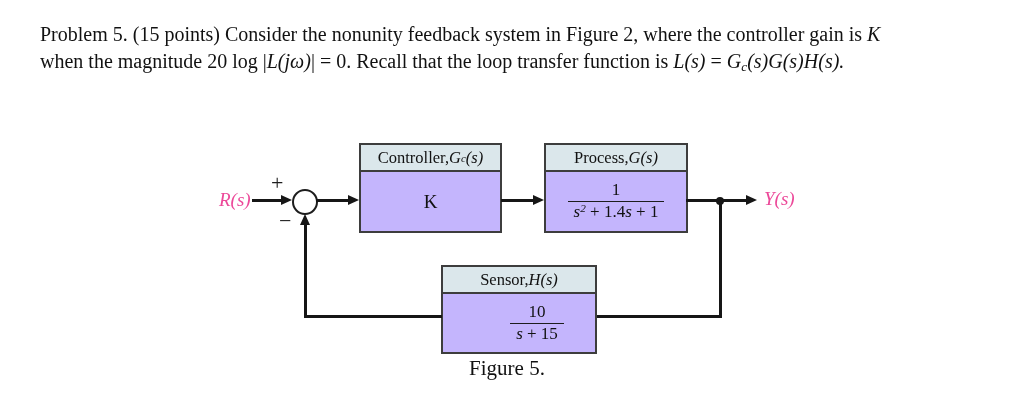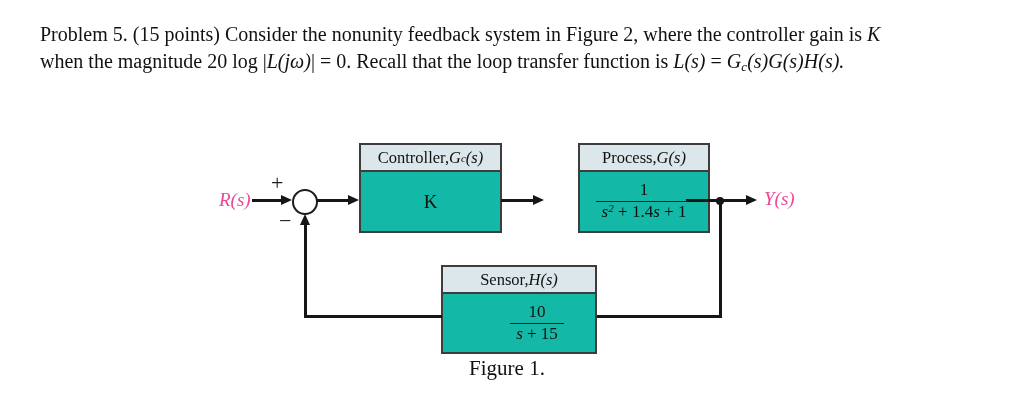--- a/index.html
+++ b/index.html
@@ -60,33 +60,33 @@
   #ah-proc{left:533px;top:195px;}
   #ah-y{left:746px;top:195px;}
   #ah-sum{left:300px;top:214px;}
 
   #takeoff-dot{
     position:absolute;left:716px;top:197px;width:8px;height:8px;border-radius:50%;background:#161616;
   }
 
   
   .block{
-    position:absolute;background:#14b8a6;border:2px solid #3d3d3d;box-sizing:border-box;
+    position:absolute;background:#c4b5fd;border:2px solid #3d3d3d;box-sizing:border-box;
   }
   .block .hdr{
     height:25px;background:#dbe7eb;border-bottom:2px solid #3d3d3d;
     display:flex;align-items:center;justify-content:center;
     font-size:16.5px;white-space:nowrap;
   }
   .block .bdy{
     display:flex;align-items:center;justify-content:center;
   }
   #block-controller{left:359px;top:143px;width:143px;height:90px;}
   #block-controller .bdy{height:59px;font-size:19px;}
-  #block-process{left:544px;top:143px;width:132px;height:90px;margin-left:34px;}
+  #block-process{left:544px;top:143px;width:144px;height:90px;}
   #block-process .bdy{height:59px;}
   #block-sensor{left:441px;top:265px;width:156px;height:89px;}
   #block-sensor .bdy{height:58px;padding-left:36px;}
 
   .frac{display:inline-flex;flex-direction:column;align-items:center;font-size:17px;line-height:1.22;}
   .frac .num{padding:0 3px;}
   .frac .den{border-top:1.6px solid #1d1d1d;padding:0 6px;white-space:nowrap;font-family:Liberation Serif, serif;}
 
   .caption{
     position:absolute;left:427px;top:356px;width:160px;text-align:center;font-size:21px;
@@ -158,14 +158,14 @@
         <span class="num">10</span>
         <span class="den"><span class="i">s</span><span> + 15</span></span>
       </span>
     </div>
   </div>
 
   <div class="hline" id="line-fb-left"></div>
   <div class="vline" id="line-fb-up"></div>
   <div class="ah-up" id="ah-sum"></div>
 
-  <div class="caption">Figure 1.</div>
+  <div class="caption">Figure 5.</div>
 </div>
 
 </body></html>

